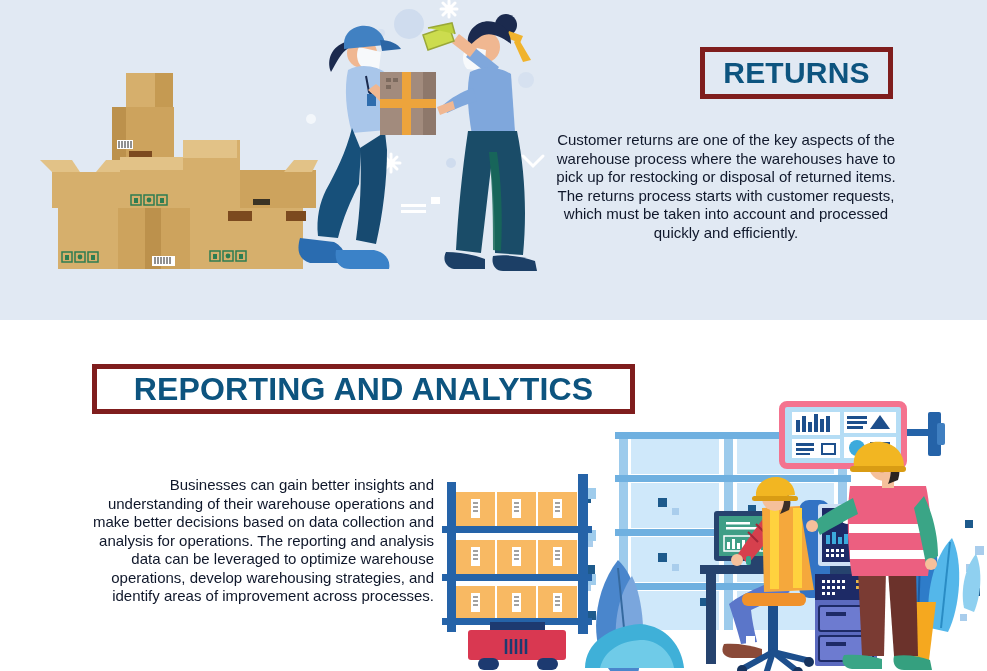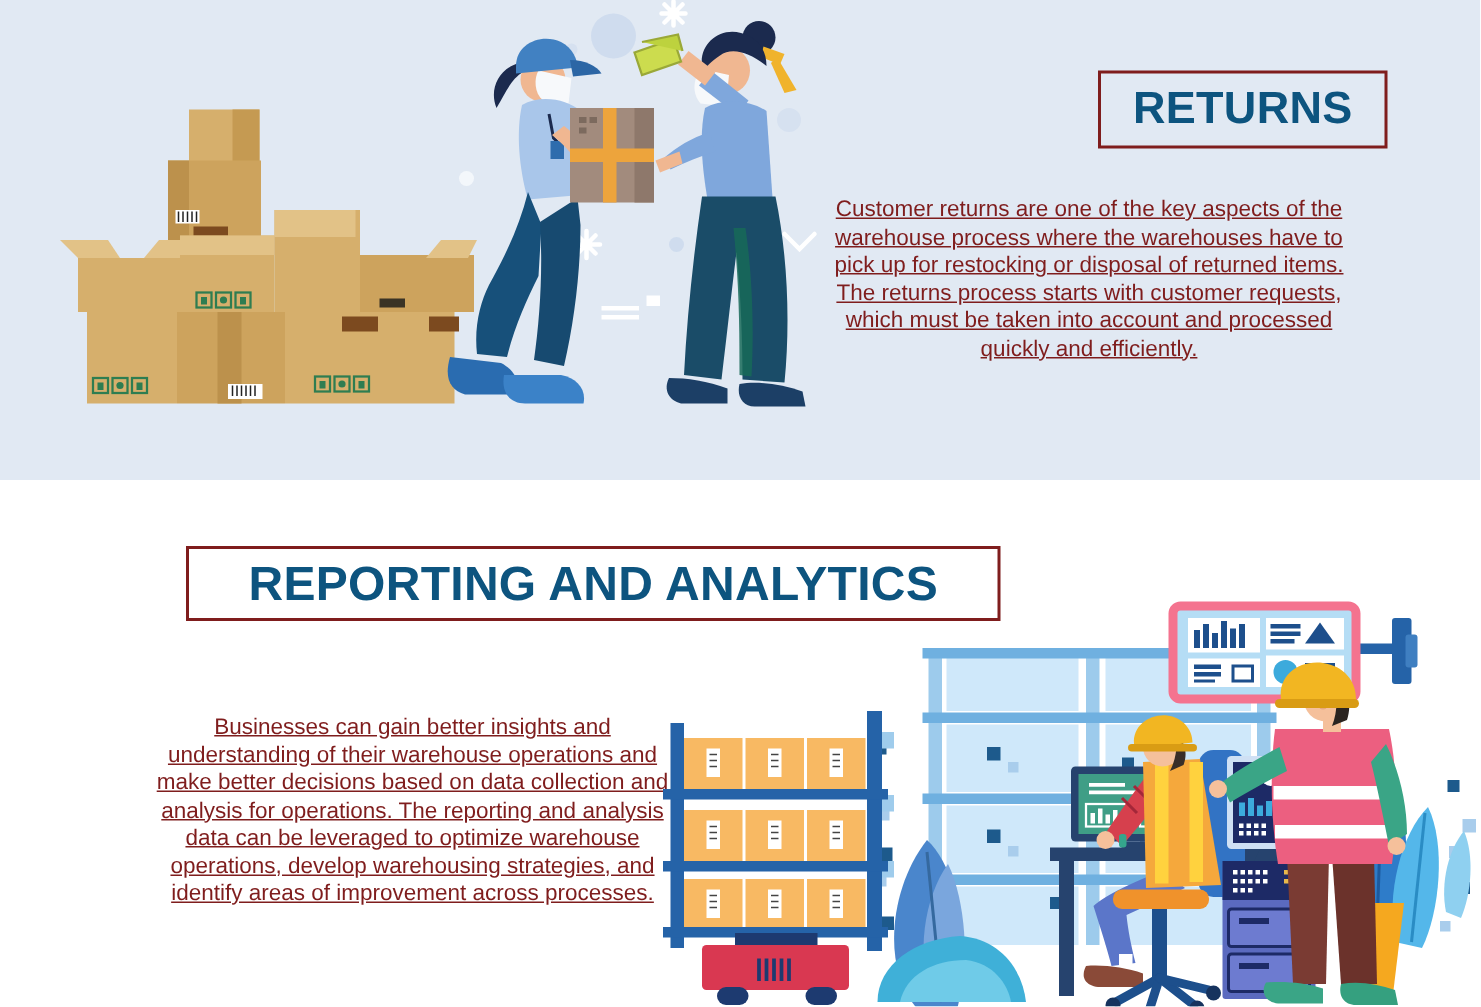--- a/index.html
+++ b/index.html
@@ -1,30 +1,30 @@
 <!DOCTYPE html>
 <html><head>
 <meta charset="utf-8">
 <style>
   html,body{margin:0;padding:0;background:#ffffff;}
   .canvas{position:relative;width:987px;height:671px;overflow:hidden;
           font-family:"Liberation Sans","DejaVu Sans",sans-serif;background:#ffffff;}
   .sec{position:absolute;left:0;width:987px;}
   .sec-returns{top:0;height:320px;background:#e1e9f3;}
   .sec-reporting{top:328px;height:351px;background:#ffffff;}
-  .title-box{position:absolute;border:2px solid #7f1d1d;display:flex;
-             align-items:center;justify-content:center;box-sizing:border-box;margin-left:32px;}
+  .title-box{position:absolute;border:5px solid #7f1d1d;display:flex;
+             align-items:center;justify-content:center;box-sizing:border-box;}
   .title-box h1{margin:0;color:#0d547f;font-weight:700;letter-spacing:0.2px;line-height:1;}
   .tb-returns{left:700px;top:47px;width:193px;height:52px;}
   .tb-returns h1{font-size:30px;}
   .tb-reporting{left:92px;top:36px;width:543px;height:50px;}
   .tb-reporting h1{font-size:32px;}
-  .para{position:absolute;color:#7f1d1d;font-size:15px;line-height:18.5px;margin:0;text-decoration:underline;}
+  .para{position:absolute;color:#0f172a;font-size:15px;line-height:18.5px;margin:0;}
   .para-returns{left:556px;top:131px;width:340px;text-align:center;}
-  .para-reporting{left:88px;top:148px;width:346px;text-align:center;margin-left:14px;}
+  .para-reporting{left:88px;top:148px;width:346px;text-align:right;}
   svg{position:absolute;display:block;}
   .illus-returns{left:0;top:0;}
   .illus-reporting{left:427px;top:70px;}
 </style>
 </head>
 <body>
 
 <div class="canvas">
 
   <section class="sec sec-returns">

